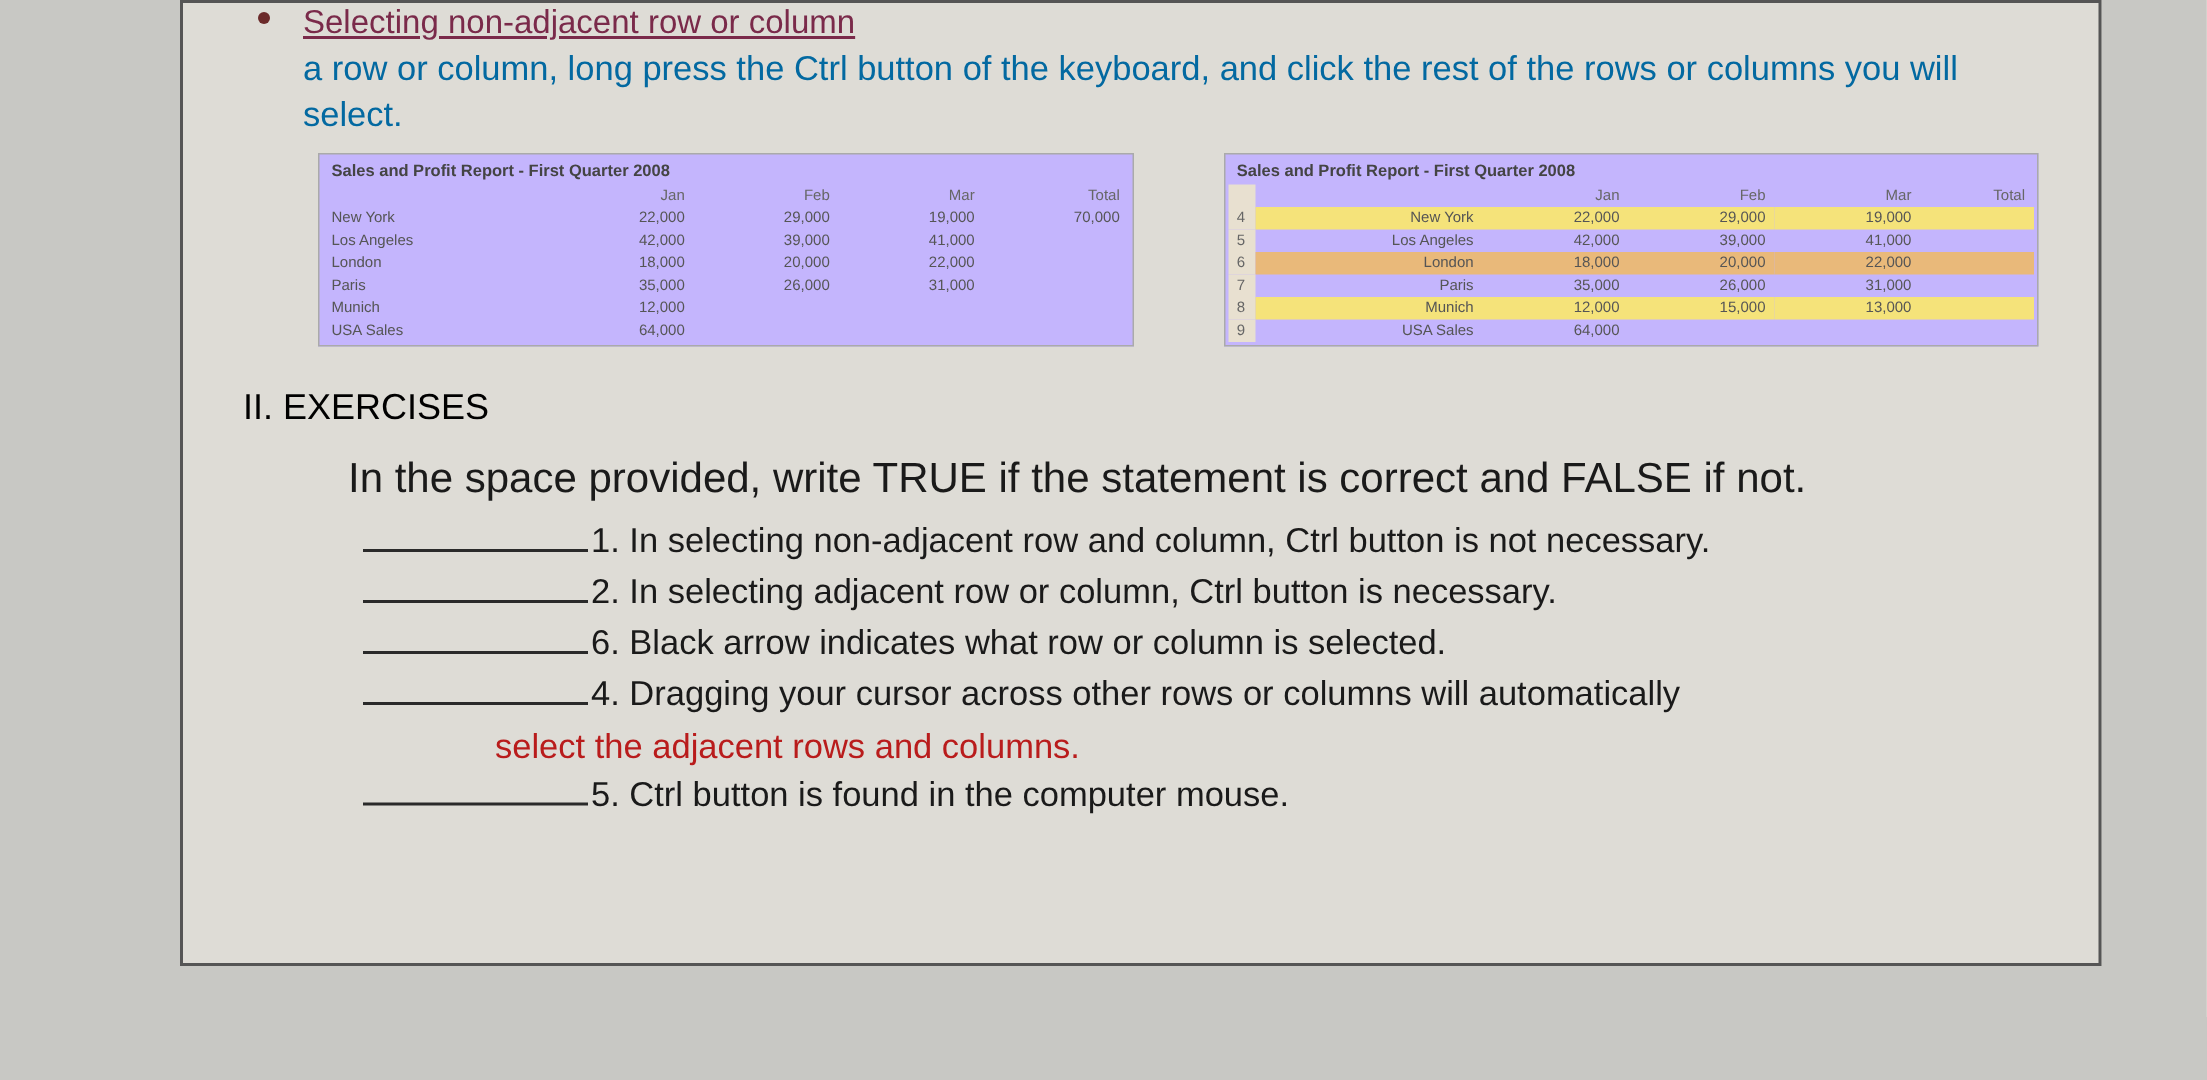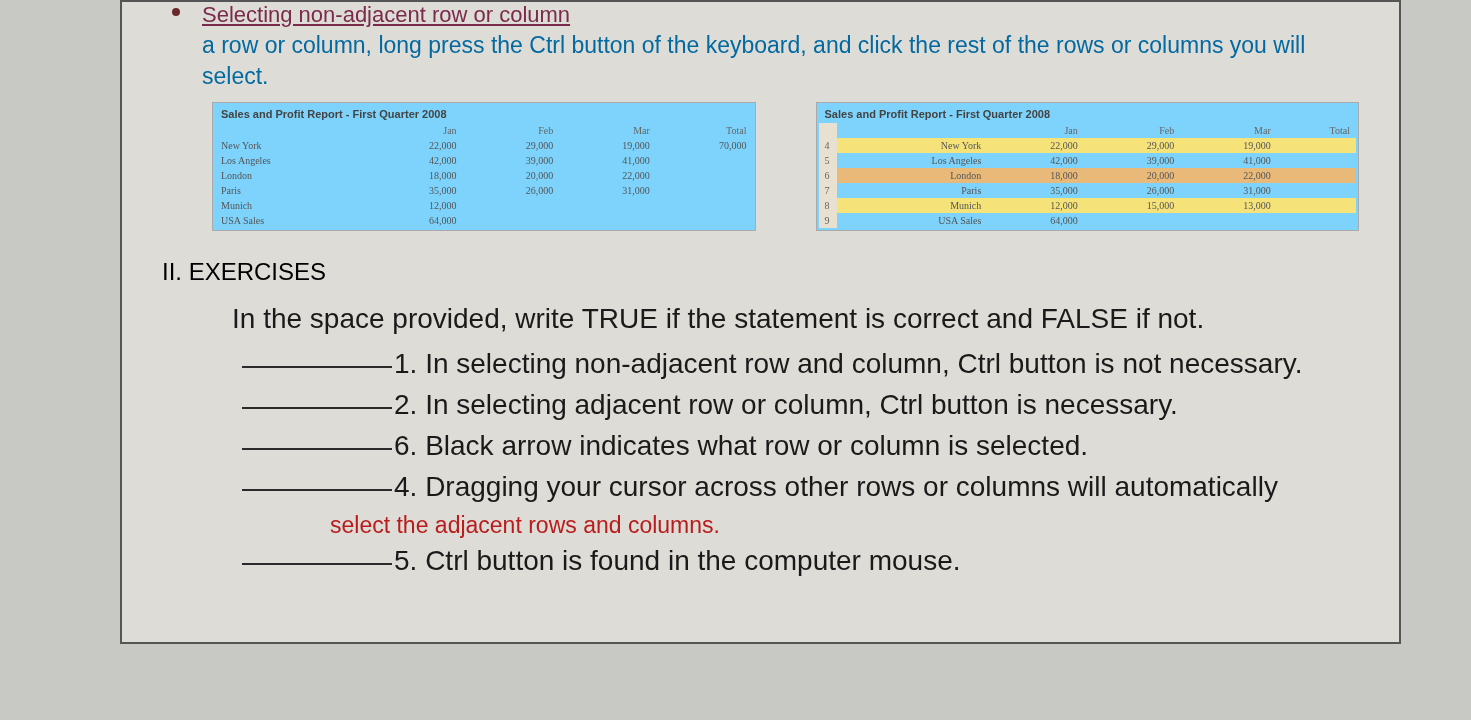--- a/index.html
+++ b/index.html
@@ -44,37 +44,36 @@
     color: #0369a1;
     line-height: 1.35;
     margin-top: 2px;
   }
   .tables-wrap {
     display: flex;
     gap: 60px;
     margin: 10px 10px 10px 60px;
   }
   .sheet {
-    background: #7dd3fc;
+    background: #c4b5fd;
     border: 1px solid #aaa;
     font-size: 10px;
     color: #555;
     padding: 2px;
     flex: 1;
   }
   .sheet-title {
     font-weight: bold;
     font-size: 11px;
     color: #444;
     padding: 3px 6px;
   }
   .sheet table {
     border-collapse: collapse;
     width: 100%;
-    font-family: Liberation Serif, serif;
   }
   .sheet td, .sheet th {
     padding: 2px 6px;
     font-size: 10px;
     color: #555;
     text-align: right;
   }
   .sheet td:first-child, .sheet th:first-child { text-align: left; }
   .sheet th { font-weight: normal; color: #666; }
   .hl-yellow td { background: #f5e37a; }
@@ -93,21 +92,21 @@
     line-height: 1.35;
     margin-bottom: 6px;
   }
   .q-list {
     margin-left: 90px;
     margin-right: 10px;
   }
   .q-row {
     display: flex;
     align-items: flex-start;
-    font-size: 28px;
+    font-size: 23px;
     color: #1a1a1a;
     line-height: 1.4;
     margin-bottom: 2px;
   }
   .blank {
     display: inline-block;
     border-bottom: 2px solid #2a2a2a;
     width: 150px;
     height: 24px;
     margin-right: 2px;

